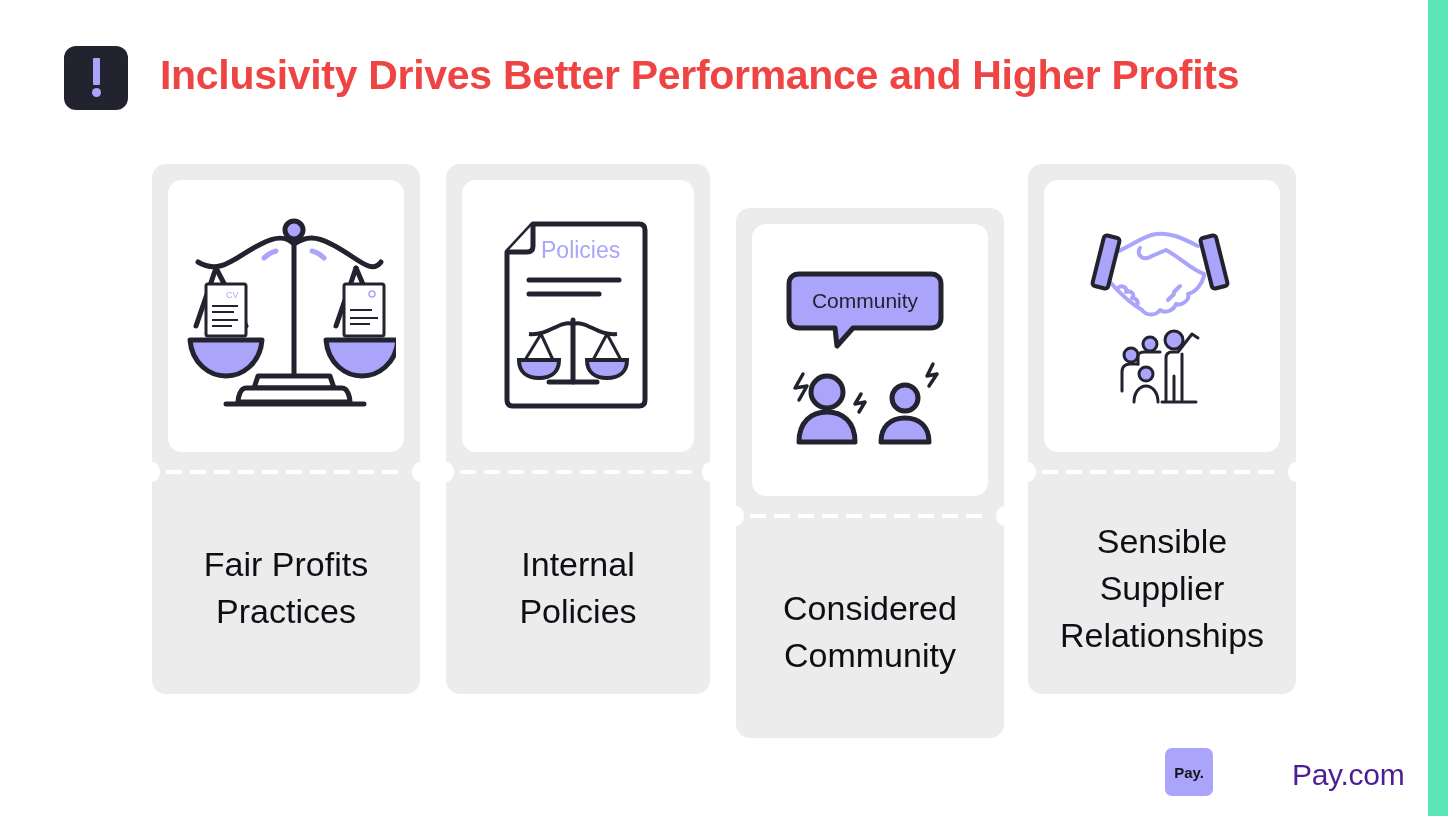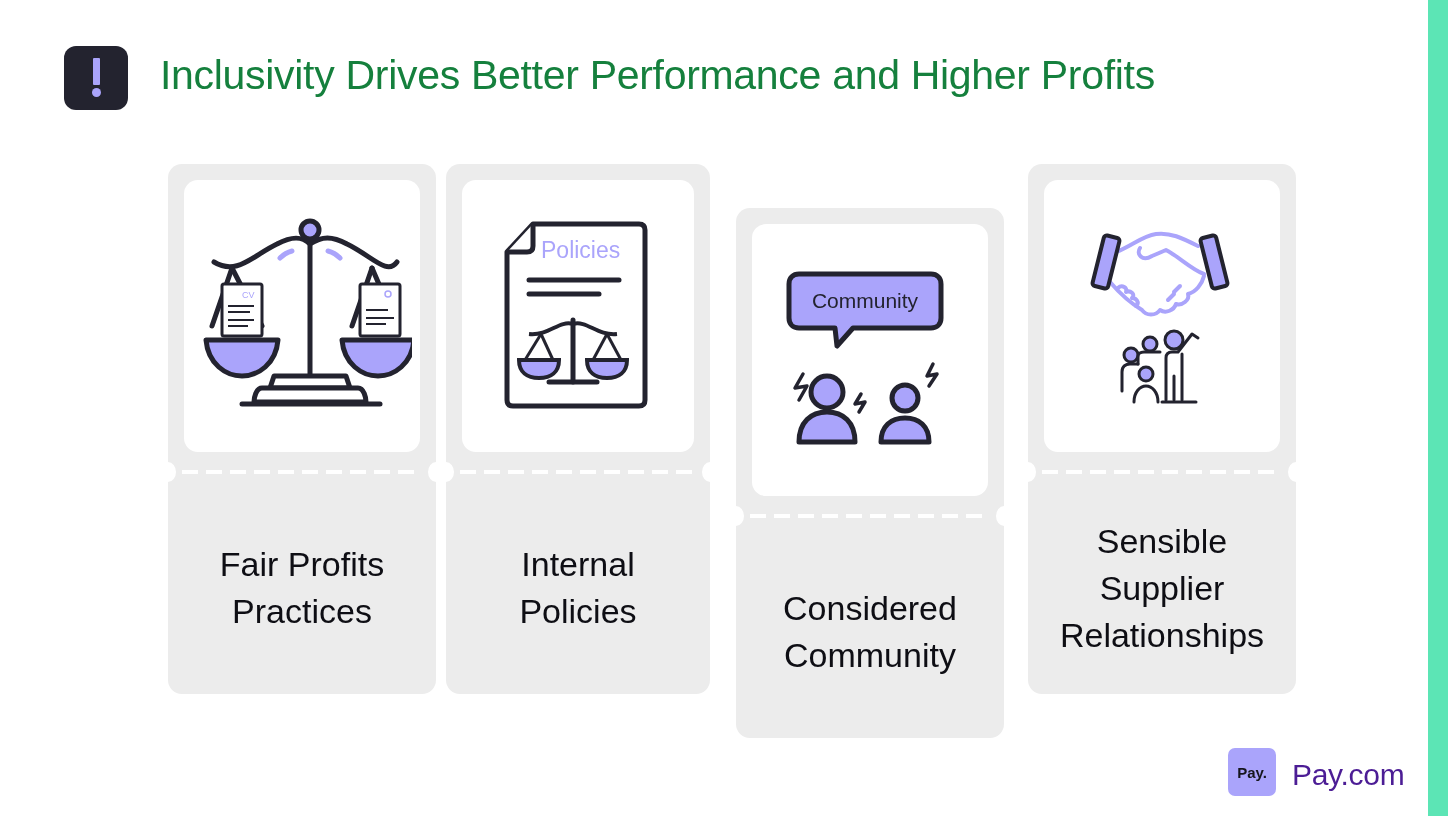--- a/index.html
+++ b/index.html
@@ -1,45 +1,45 @@
 <!DOCTYPE html>
 <html><head>
 <meta charset="utf-8">
 <style>
   * { box-sizing: border-box; margin: 0; padding: 0; }
   body { width: 1448px; height: 816px; background: #ffffff; position: relative; overflow: hidden; font-family: "Liberation Sans", "DejaVu Sans", sans-serif; }
   .accent-strip { position: absolute; left: 1428px; top: 0; width: 20px; height: 816px; background: #5ce5b5; }
   .header-icon { position: absolute; left: 64px; top: 46px; width: 64px; height: 64px; border-radius: 12px; background: #23232f; }
   .header-icon .bar { position: absolute; left: 29px; top: 12px; width: 7px; height: 27px; background: #aaa4fb; border-radius: 1px; }
   .header-icon .dot { position: absolute; left: 28px; top: 42px; width: 9px; height: 9px; border-radius: 50%; background: #aaa4fb; }
-  .title { position: absolute; left: 160px; top: 52px; font-size: 41px; font-weight: 400; color: #15803d; letter-spacing: -0.3px; white-space: nowrap; }
+  .title { position: absolute; left: 160px; top: 52px; font-size: 41px; font-weight: 700; color: #ef4444; letter-spacing: -0.3px; white-space: nowrap; }
   .card { position: absolute; top: 164px; height: 530px; background: #ececec; border-radius: 14px; }
   .card .panel { position: absolute; left: 16px; top: 16px; right: 16px; height: 272px; background: #ffffff; border-radius: 14px; display: flex; align-items: center; justify-content: center; }
   .card .notch { position: absolute; top: 298px; width: 16px; height: 20px; border-radius: 50%; background: #ffffff; }
   .card .notch.l { left: -8px; }
   .card .notch.r { right: -8px; }
   .card .perf { position: absolute; left: 14px; right: 14px; top: 306px; height: 4px; background-image: linear-gradient(to right, #ffffff 0 16px, transparent 16px 24px); background-size: 24px 4px; }
   .card .label { position: absolute; left: 0; right: 0; top: 318px; bottom: 0; display: flex; align-items: center; justify-content: center; text-align: center; font-size: 34px; font-weight: 500; line-height: 47px; color: #0e0e14; padding: 0 8px; }
   .label span { display: block; }
-  .brand { position: absolute; left: 1228px; top: 748px; width: 48px; height: 48px; border-radius: 7px; background: #aaa4fb; display: flex; align-items: center; justify-content: center; font-size: 15px; font-weight: 700; color: #15151c; }
+  .brand { position: absolute; left: 1165px; top: 748px; width: 48px; height: 48px; border-radius: 7px; background: #aaa4fb; display: flex; align-items: center; justify-content: center; font-size: 15px; font-weight: 700; color: #15151c; }
   .brand-text { position: absolute; left: 1292px; top: 758px; font-size: 30px; color: #4c1d95; letter-spacing: -0.3px; }
   svg text { font-family: "Liberation Sans", "DejaVu Sans", sans-serif; }
 </style>
 </head>
 <body>
 
 <div class="accent-strip"></div>
 
 <div class="header-icon">
   <div class="bar"></div>
     <div class="dot"></div>
 </div>
 <div class="title">Inclusivity Drives Better Performance and Higher Profits</div>
 
-<div class="card" style="left:168px;width:268px;">
+<div class="card" style="left:152px;width:268px;">
   <div class="panel">
     <svg width="220" height="200" viewBox="0 0 220 200">
       <g fill="none" stroke="#23232f" stroke-width="5" stroke-linecap="round" stroke-linejoin="round">
         <path d="M22 46 C45 60 60 40 85 28 C100 20 110 20 118 28 C130 20 140 20 155 28 C180 40 195 60 205 46"></path>
         <line x1="118" y1="28" x2="118" y2="160"></line>
         <circle cx="118" cy="14" r="9" fill="#aaa4fb"></circle>
         <line x1="40" y1="52" x2="20" y2="110"></line>
         <line x1="40" y1="52" x2="70" y2="110"></line>
         <line x1="180" y1="52" x2="160" y2="110"></line>
         <line x1="180" y1="52" x2="205" y2="110"></line>

